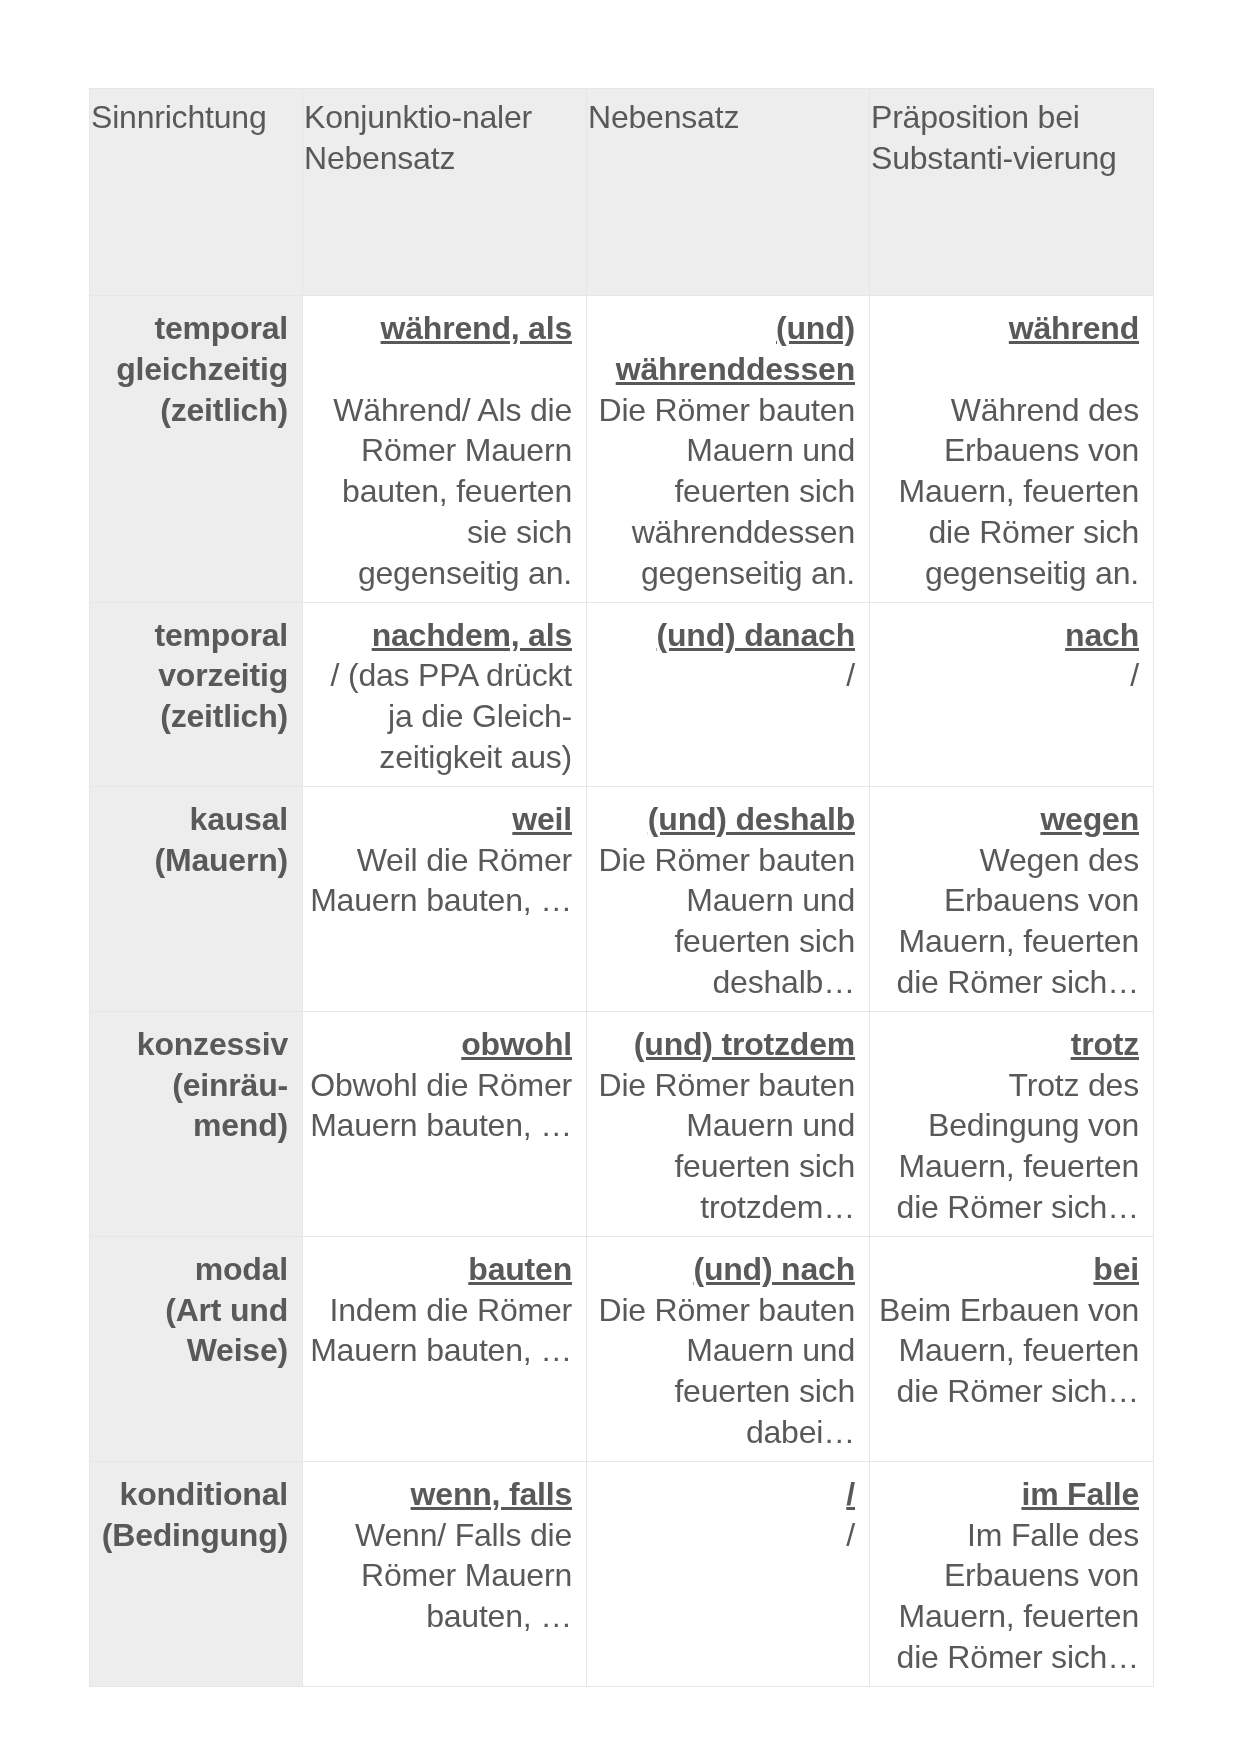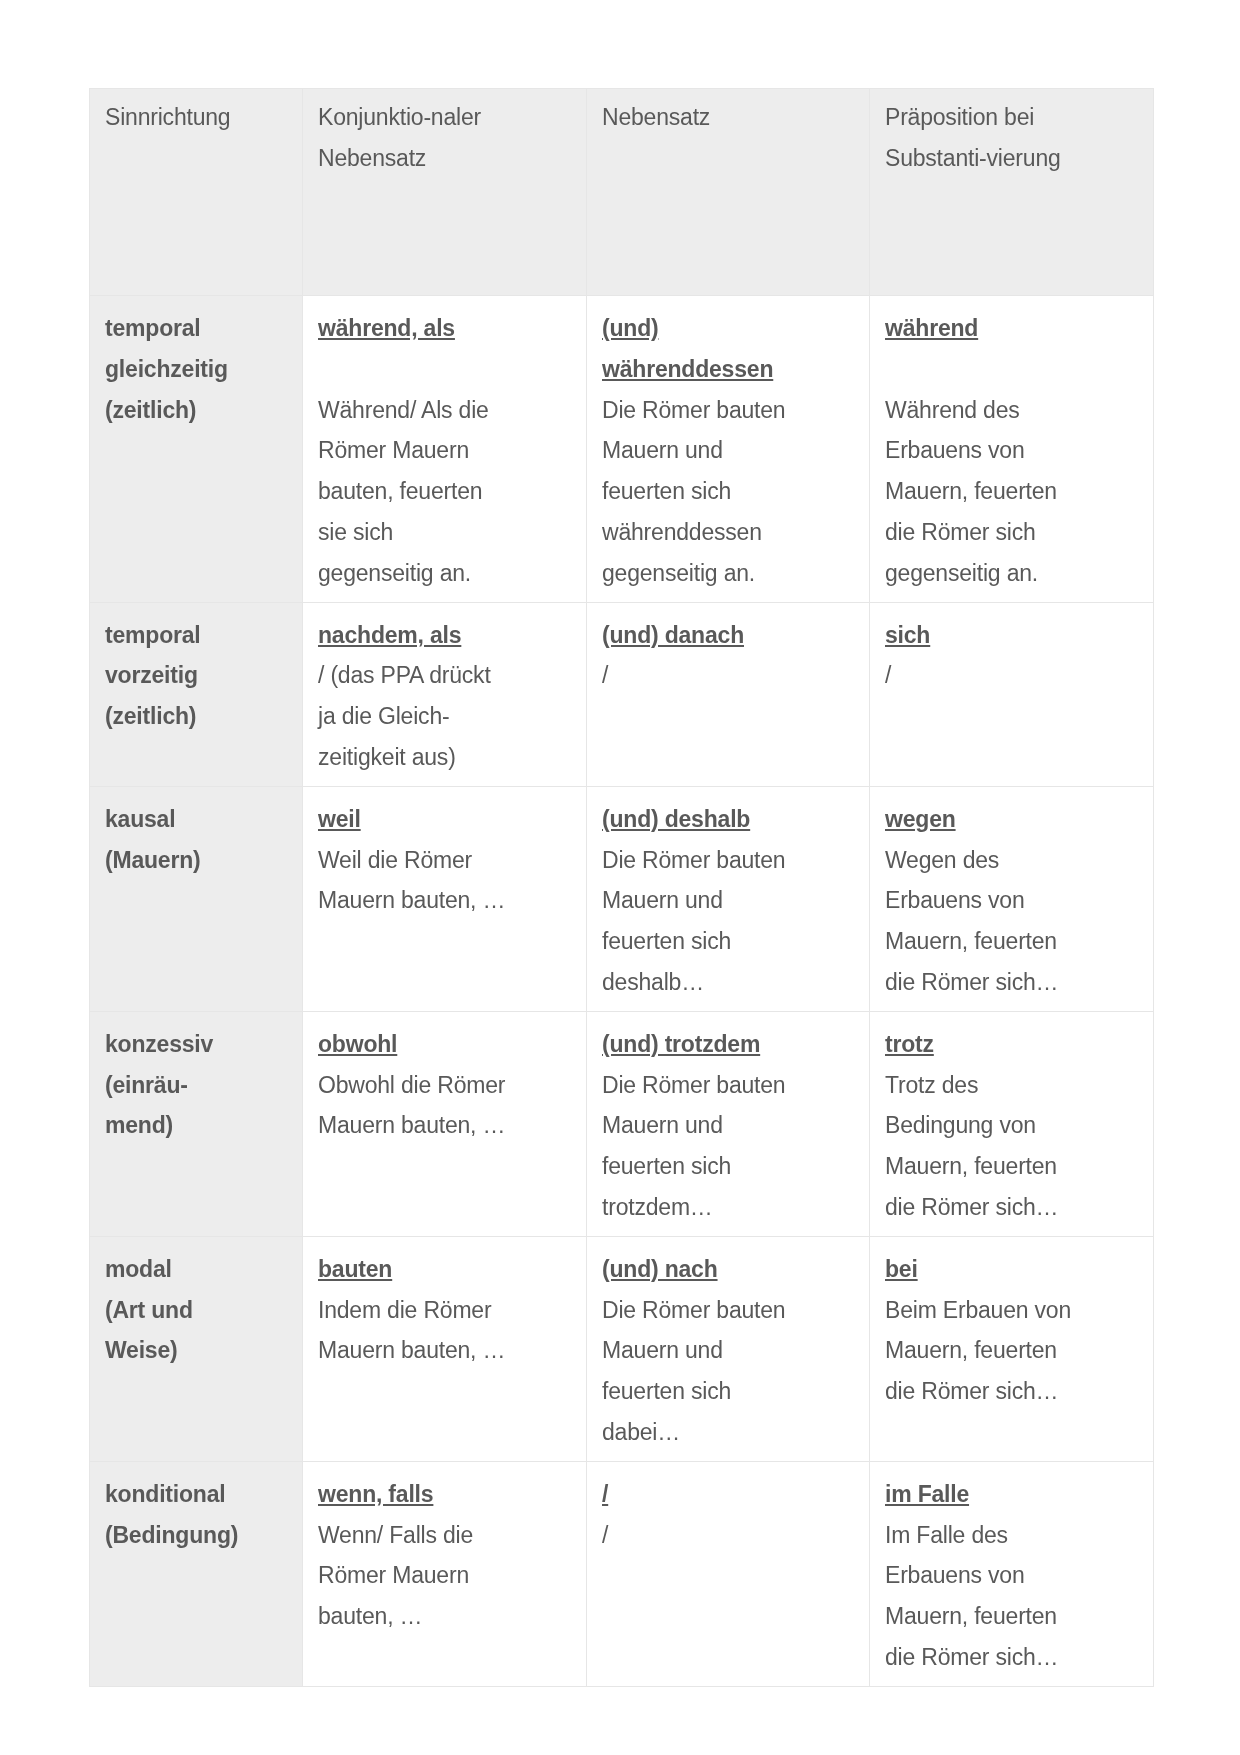--- a/index.html
+++ b/index.html
@@ -27,37 +27,38 @@
       table-layout: fixed;
     }
     table.grid col.c1 { width: 213px; }
     table.grid col.c2 { width: 284px; }
     table.grid col.c3 { width: 283px; }
     table.grid col.c4 { width: 284px; }
     table.grid th, table.grid td {
       border: 1.5px solid #e6e6e6;
       vertical-align: top;
       text-align: left;
-      padding: 12px 14px 8px 15px;
-      font-size: 23px;
+      padding: 12px 14px 8px 1px;
+      font-size: 32px;
       line-height: 40.8px;
       letter-spacing: -0.2px;
     }
     table.grid thead th {
       background: #ededed;
       font-weight: normal;
       height: 190px;
       padding-top: 8px;
     }
     table.grid tbody td.label-cell {
       background: #ededed;
       font-weight: bold;
     }
     table.grid tbody td {
       background: #ffffff;
+      text-align: right;
     }
     .kw {
       font-weight: bold;
       display: block;
       text-decoration: underline;
     }
     .ex {
       display: block;
       white-space: pre-line;
     }
@@ -147,21 +148,21 @@
           <span class="kw ex">nachdem, als</span>
           <span class="ex">/ (das PPA drückt
 ja die Gleich-
 zeitigkeit aus)</span>
         </td>
         <td>
           <span class="kw ex">(und) danach</span>
           <span class="ex">/</span>
         </td>
         <td>
-          <span class="kw ex">sich</span>
+          <span class="kw ex">nach</span>
           <span class="ex">/</span>
         </td>
       </tr>
 
       <tr style="height:220px">
         <td class="label-cell">
             <span class="lbl">kausal
 (Mauern)</span>
           </td>
         <td>

